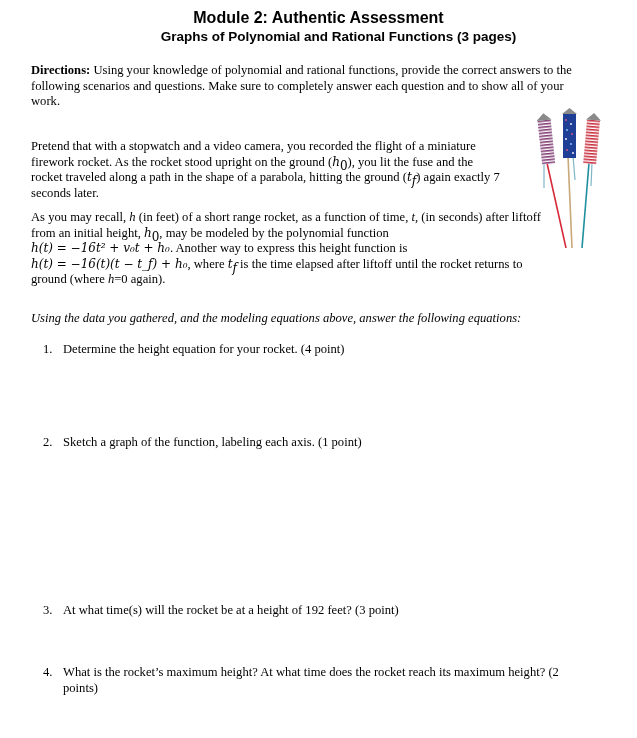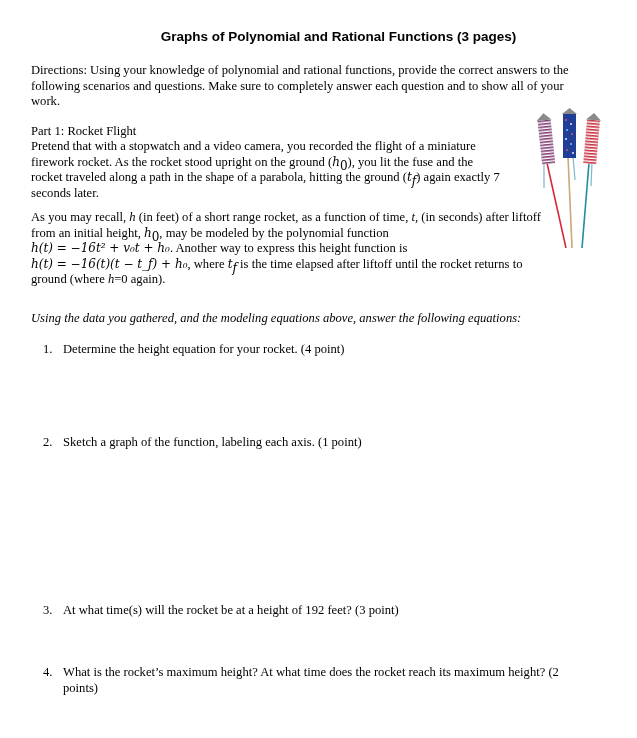--- a/index.html
+++ b/index.html
@@ -8,42 +8,42 @@
   .title {
     position: absolute; left: 0; width: 637px; text-align: center;
     font-family: "Liberation Sans", sans-serif; font-weight: bold; color: #000;
   }
   .t1 { top: 9px; font-size: 16px; }
   .t2 { top: 29px; font-size: 13.5px; padding-left: 20px; }
   .txt {
     position: absolute; left: 31px; width: 560px;
     font-family: "Liberation Serif", serif; font-size: 12.6px; line-height: 15.5px; color: #000;
   }
-  .b { font-weight: normal; }
+  .b { font-weight: bold; }
   .mi { font-family: "DejaVu Serif", serif; font-style: italic; font-size: 12px; }
   .mr { font-family: "DejaVu Serif", serif; font-size: 12px; }
   .i { font-style: italic; }
   sub, sup { font-size: 8px; line-height: 0; }
   .q { position: absolute; left: 43px; font-family: "Liberation Serif", serif; font-size: 12.6px; line-height: 15.5px; color:#000; }
   .qnum { display: inline-block; width: 20px; }
   .qtext { position: absolute; left: 20px; top: 0; width: 520px; }
   .rockets { position: absolute; left: 537px; top: 108px; width: 70px; height: 140px; }
 </style>
 </head>
 <body>
 
 <div class="page">
 
+  <div class="title t1">Module 2: Authentic Assessment</div>
   <div class="title t2">Graphs of Polynomial and Rational Functions (3 pages)</div>
 
   <div class="txt" style="top:63px;">
     <span class="b">Directions:</span><span> Using your knowledge of polynomial and rational functions, provide the correct answers to the following scenarios and questions. Make sure to completely answer each question and to show all of your work.</span>
   </div>
 
-  <div class="txt b" style="top:124px;">Part 1: Rocket Flight</div>
   <div class="txt" style="top:139px; width:475px;">
     <span>Pretend that with a stopwatch and a video camera, you recorded the flight of a miniature firework rocket. As the rocket stood upright on the ground (</span><span class="mi">h</span><sub class="mr">0</sub><span>), you lit the fuse and the rocket traveled along a path in the shape of a parabola, hitting the ground (</span><span class="mi">t</span><sub class="mi">f</sub><span>) again exactly 7 seconds later.</span>
   </div>
 
   <div class="txt" style="top:210px; width:510px;">
     <span>As you may recall, </span><span class="i">h</span><span> (in feet) of a short range rocket, as a function of time, </span><span class="i">t</span><span>, (in seconds) after liftoff from an initial height, </span><span class="mi">h</span><sub class="mr">0</sub><span>, may be modeled by the polynomial function</span><br>
     <span class="mi">h(t) = −16t² + v₀t + h₀</span><span>. Another way to express this height function is</span><br>
     <span class="mi">h(t) = −16(t)(t − t_f) + h₀</span><span>, where </span><span class="mi">t</span><sub class="mi">f</sub><span> is the time elapsed after liftoff until the rocket returns to ground (where </span><span class="i">h</span><span>=0 again).</span>
   </div>
 

